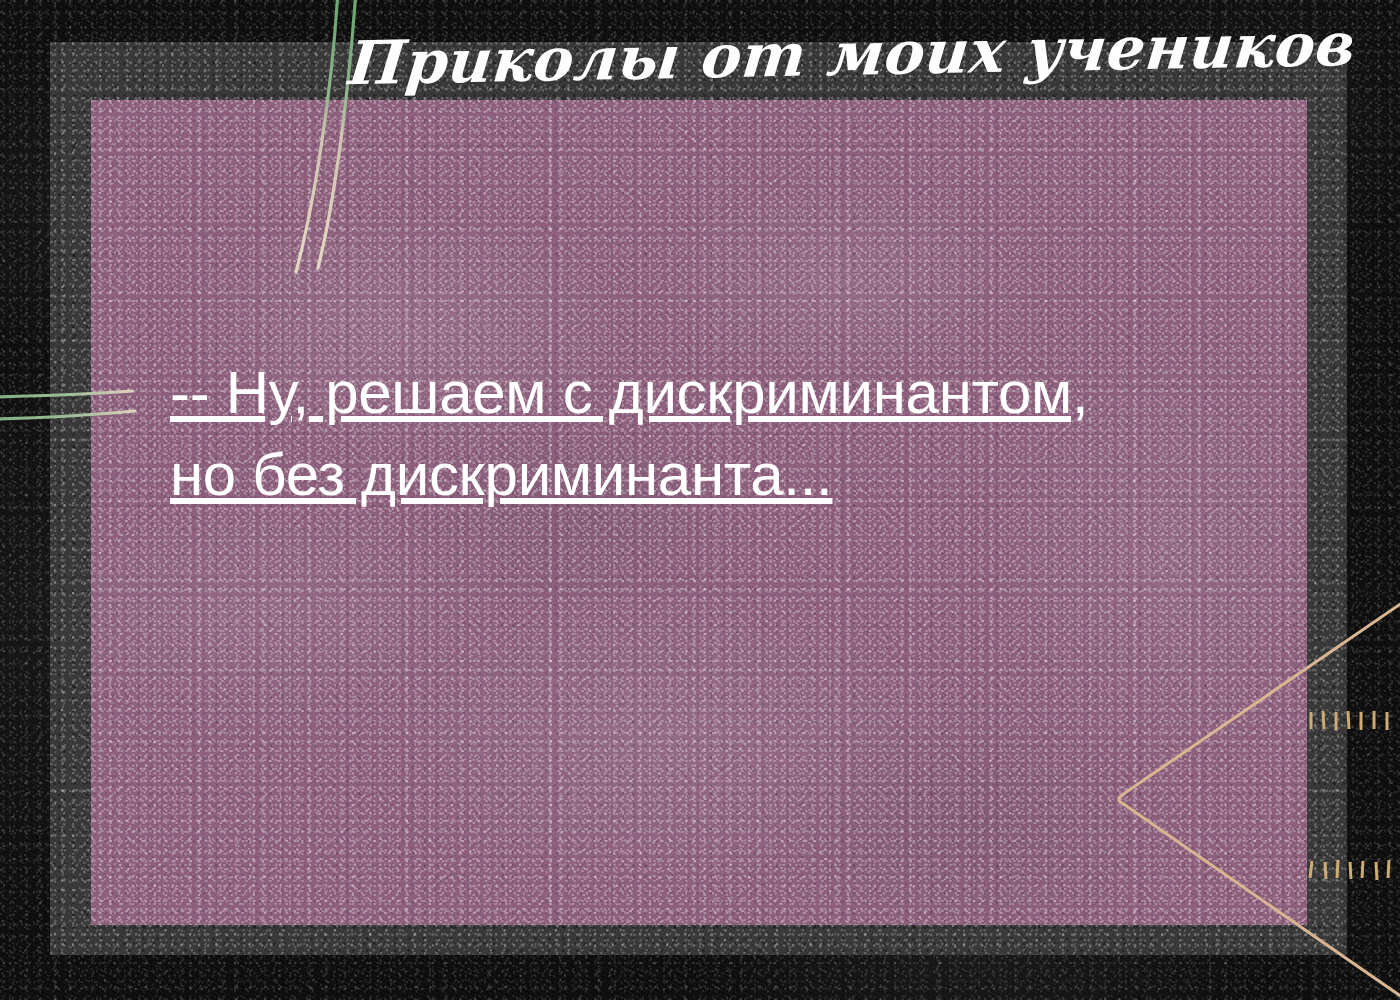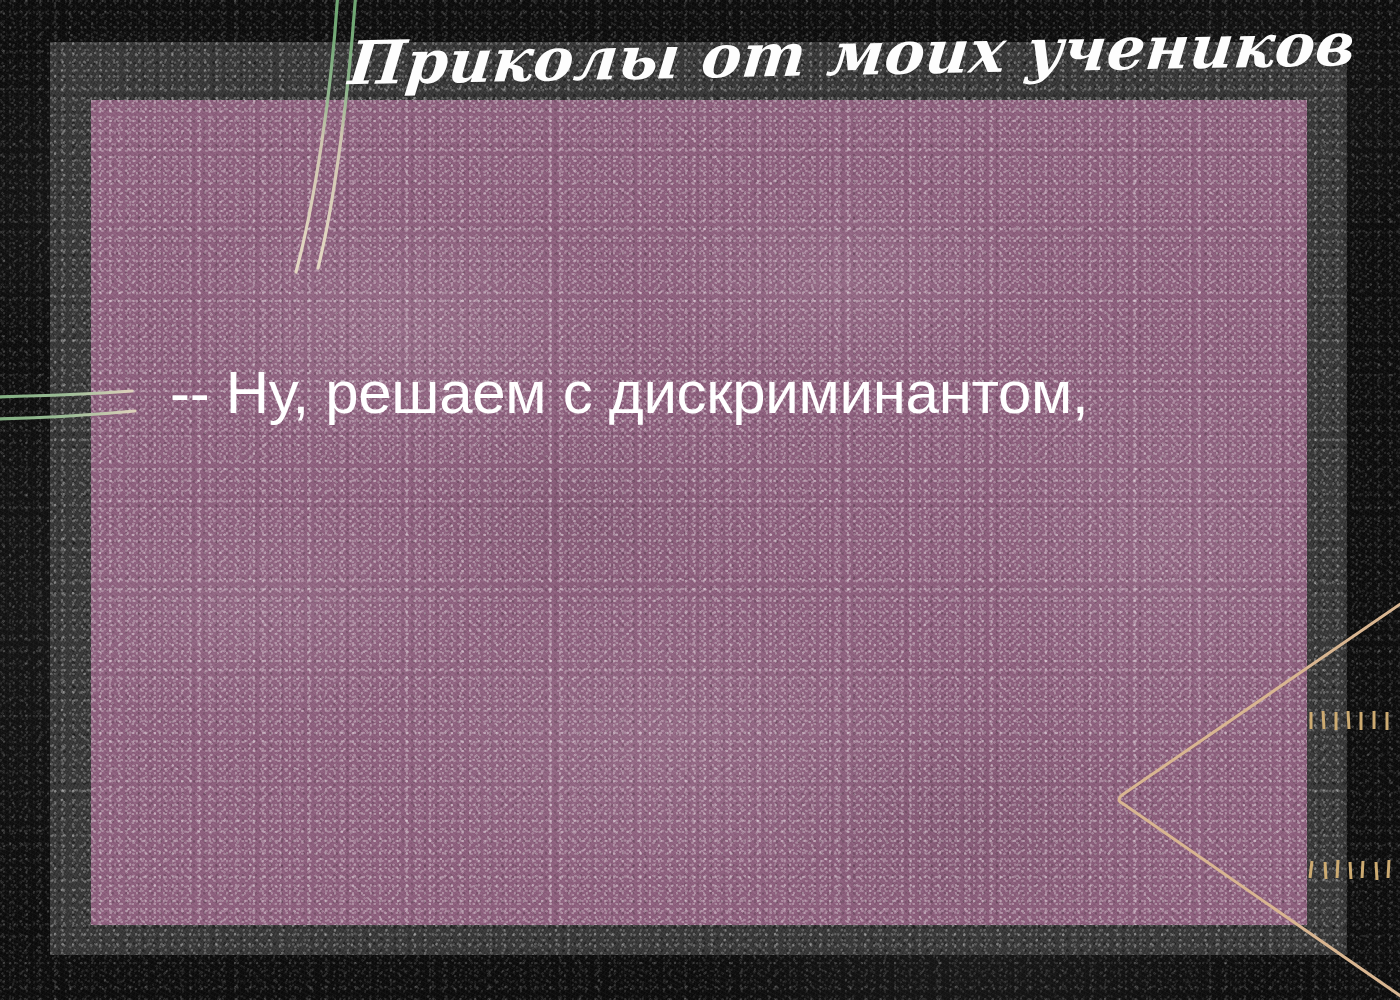--- a/index.html
+++ b/index.html
@@ -172,21 +172,21 @@
     left: 170px;
     top: 352px;
     width: 1060px;
     color: #ffffff;
     font-family: "Liberation Sans", sans-serif;
     font-weight: 400;
     font-size: 60px;
     line-height: 1.37;
     letter-spacing: -0.3px;
   }
-  .joke-line { display: block; white-space: nowrap; }
+  .joke-line { display: block; white-space: nowrap; text-decoration: underline; }
 </style>
 </head>
 <body>
 
 <div id="stage">
 
   <div class="bg-dark">
     <div class="bg-dark-grain"></div>
     <div class="bg-dark-blotch"></div>
   </div>
@@ -246,15 +246,16 @@
       <line x1="1363" y1="861" x2="1362" y2="878"></line>
       <line x1="1376" y1="862" x2="1377" y2="880"></line>
       <line x1="1389" y1="860" x2="1388" y2="878"></line>
     </g>
   </svg>
 
   <div class="headline">Приколы от моих учеников</div>
 
   <div class="joke">
     <span class="joke-line">-- Ну, решаем с дискриминантом,</span>
+    <span class="joke-line">но без дискриминанта...</span>
   </div>
 
 </div>
 
 </body></html>

